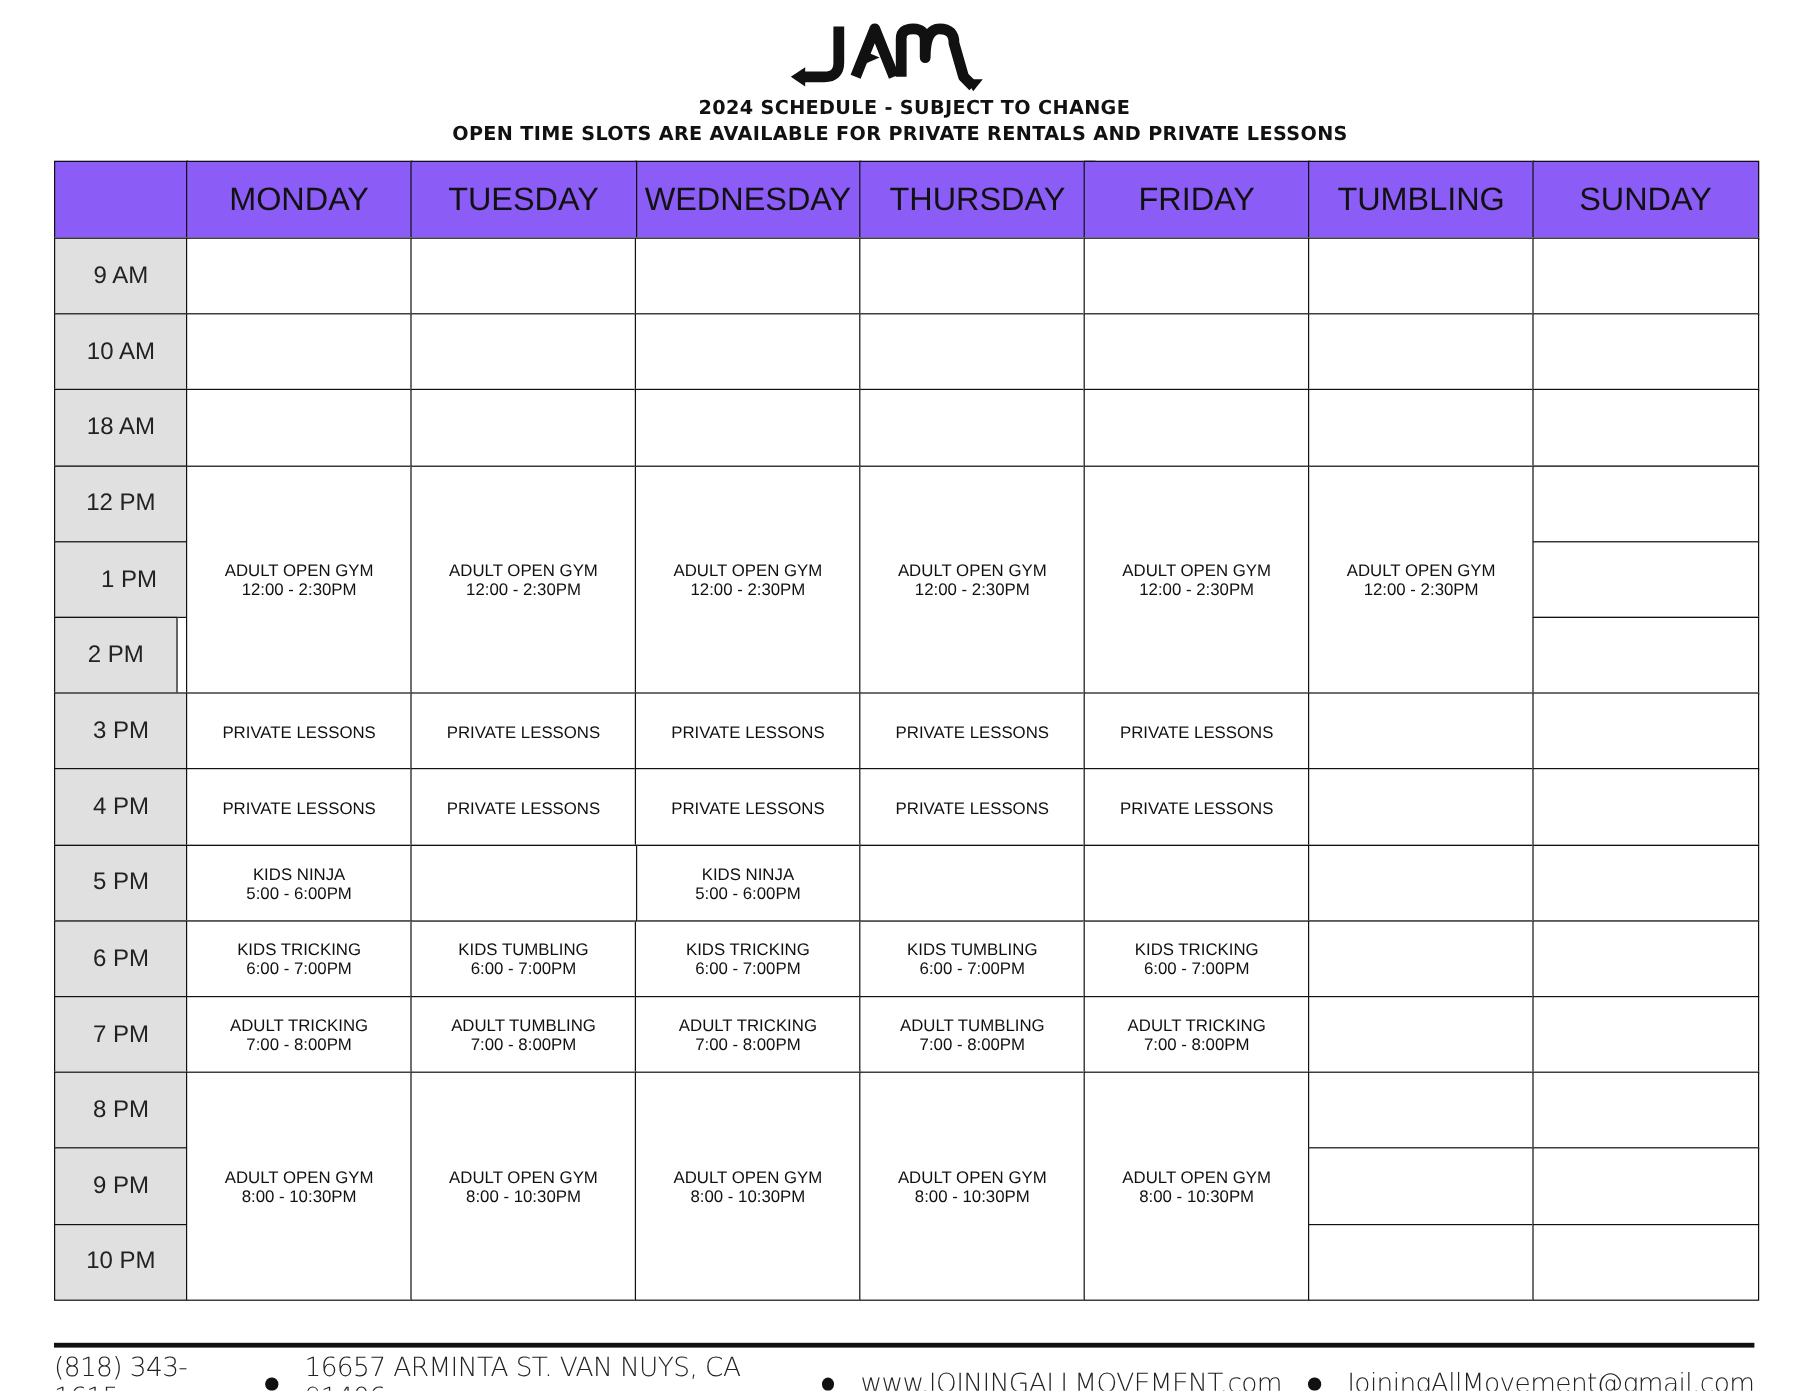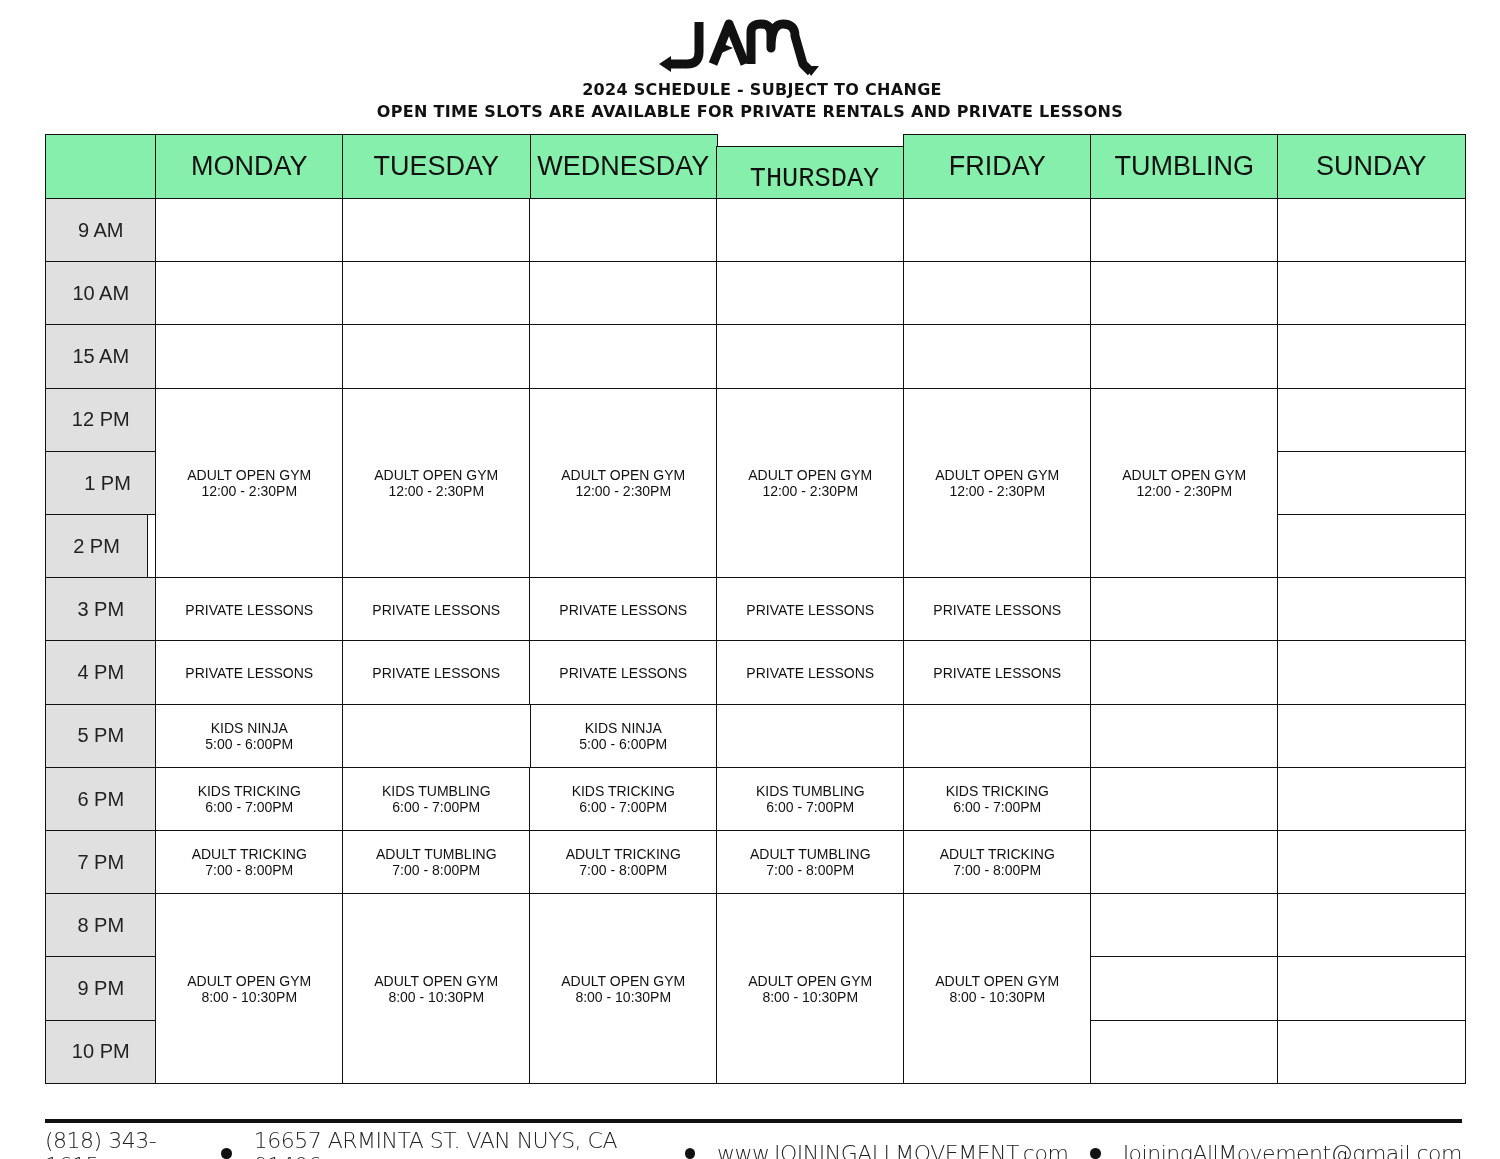--- a/index.html
+++ b/index.html
@@ -3,21 +3,21 @@
 <meta charset="utf-8">
 <style>
   html, body { margin: 0; padding: 0; background: #ffffff; }
   body { width: 1500px; height: 1159px; position: relative; overflow: hidden; font-family: "Liberation Sans", sans-serif; color: #111; }
   .logo { position: absolute; left: 655px; top: 18px; width: 170px; height: 62px; }
   .title1, .title2 { position: absolute; left: 0; width: 1500px; text-align: center; font-family: "DejaVu Sans", sans-serif; font-weight: bold; color: #111; }
   .title1 { top: 80px; font-size: 16px; letter-spacing: 0.3px; margin-left: 12px; }
   .title2 { top: 102px; font-size: 16px; letter-spacing: 0.3px; }
   .grid { position: absolute; left: 45px; top: 134px; width: 1419px; height: 948px; }
   .cell { position: absolute; box-sizing: border-box; border: 1.5px solid #111; display: flex; align-items: center; justify-content: center; text-align: center; }
-  .hdr { background: #86efac; font-size: 27px; color: #111; }
+  .hdr { background: #8b5cf6; font-size: 27px; color: #111; }
   .time { background: #e0e0e0; font-size: 20px; color: #222; }
   .slot { background: #fff; font-size: 14px; line-height: 16px; color: #111; flex-direction: column; }
   .footer-rule { position: absolute; left: 45px; top: 1119px; width: 1417px; height: 4px; background: #111; }
   .footer { position: absolute; left: 45px; top: 1128px; width: 1417px; display: flex; justify-content: center; align-items: center; gap: 22px; font-family: "DejaVu Sans", sans-serif; font-size: 22px; color: #222; font-weight: 300; letter-spacing: -0.5px; }
   .dot { display: inline-block; width: 11px; height: 11px; border-radius: 50%; background: #111; }
 </style>
 </head>
 <body>
 
 <svg class="logo" viewBox="0 0 170 62">
@@ -38,40 +38,40 @@
     <div class="cell hdr" style="left: 0px; top: 0px; width: 111.5px; height: 65.5px;"></div>
     <div class="cell hdr" style="left: 110px; top: 0px; width: 188.5px; height: 65.5px;">
       <span>MONDAY</span>
     </div>
     <div class="cell hdr" style="left: 484px; top: 0px; width: 188.5px; height: 65.5px;">
       <span>WEDNESDAY</span>
     </div>
     <div class="cell hdr" style="left: 297px; top: 0px; width: 188.5px; height: 65.5px;">
       <span>TUESDAY</span>
     </div>
-    <div class="cell hdr" style="left: 671px; top: 12px; width: 197px; height: 65.5px; font-family: Liberation Mono, monospace;">
+    <div class="cell hdr" style="left: 671px; top: 0px; width: 197px; height: 65.5px;">
       <span>THURSDAY</span>
     </div>
     <div class="cell hdr" style="left: 858px; top: 0px; width: 188.5px; height: 65.5px;">
       <span>FRIDAY</span>
     </div>
     <div class="cell hdr" style="left: 1045px; top: 0px; width: 188.5px; height: 65.5px;">
       <span>TUMBLING</span>
     </div>
     <div class="cell hdr" style="left: 1232px; top: 0px; width: 188.5px; height: 65.5px;">
       <span>SUNDAY</span>
     </div>
     <div class="cell time" style="left: 0px; top: 64px; width: 111.5px; height: 64.7px;">
       <span>9 AM</span>
     </div>
     <div class="cell time" style="left: 0px; top: 127.2px; width: 111.5px; height: 64.7px;">
       <span>10 AM</span>
     </div>
     <div class="cell time" style="left: 0px; top: 190.4px; width: 111.5px; height: 64.7px;">
-      <span>15 AM</span>
+      <span>18 AM</span>
     </div>
     <div class="cell time" style="left: 0px; top: 253.6px; width: 111.5px; height: 64.7px;">
       <span>12 PM</span>
     </div>
     <div class="cell time" style="left: 0px; top: 316.8px; width: 125px; height: 64.7px;">
       <span>1 PM</span>
     </div>
     <div class="cell time" style="left: 0px; top: 380px; width: 103px; height: 64.7px; text-align: right;">
       <span>2 PM</span>
     </div>

